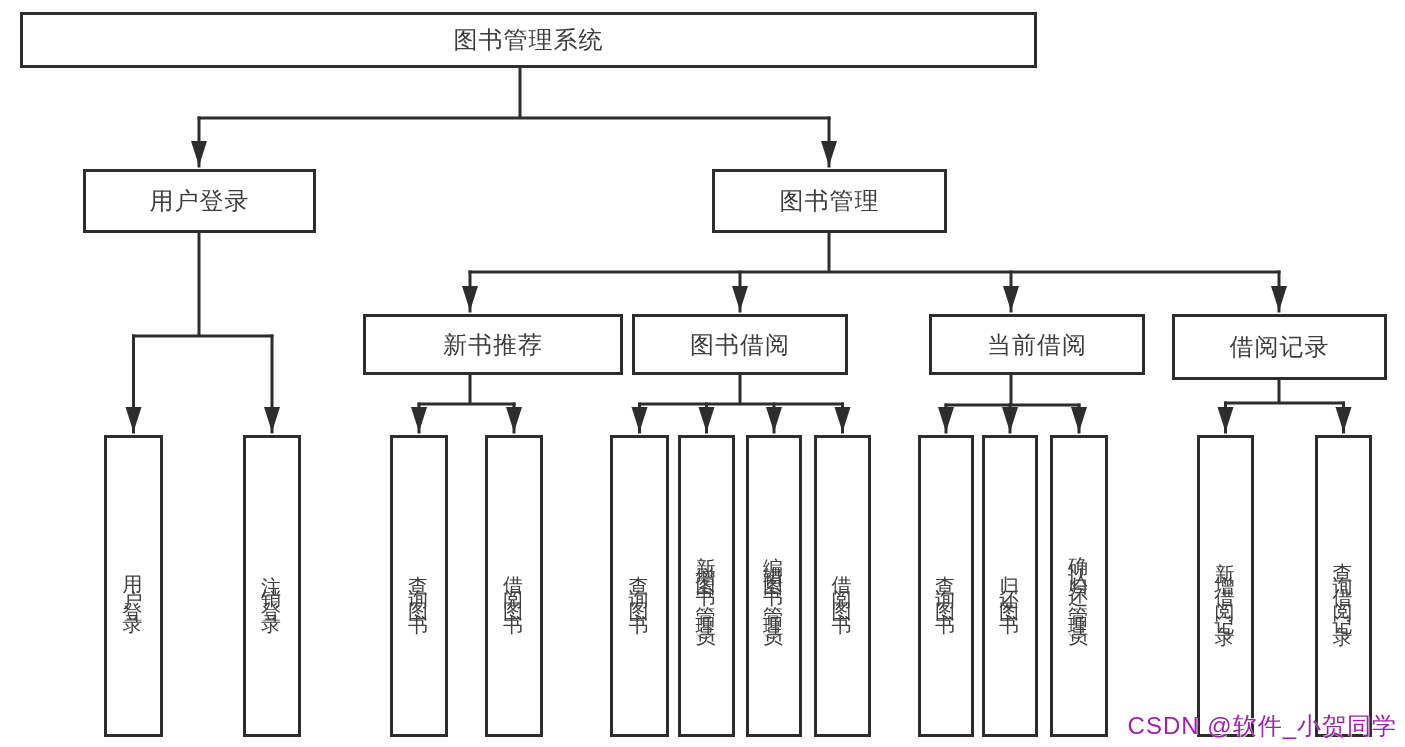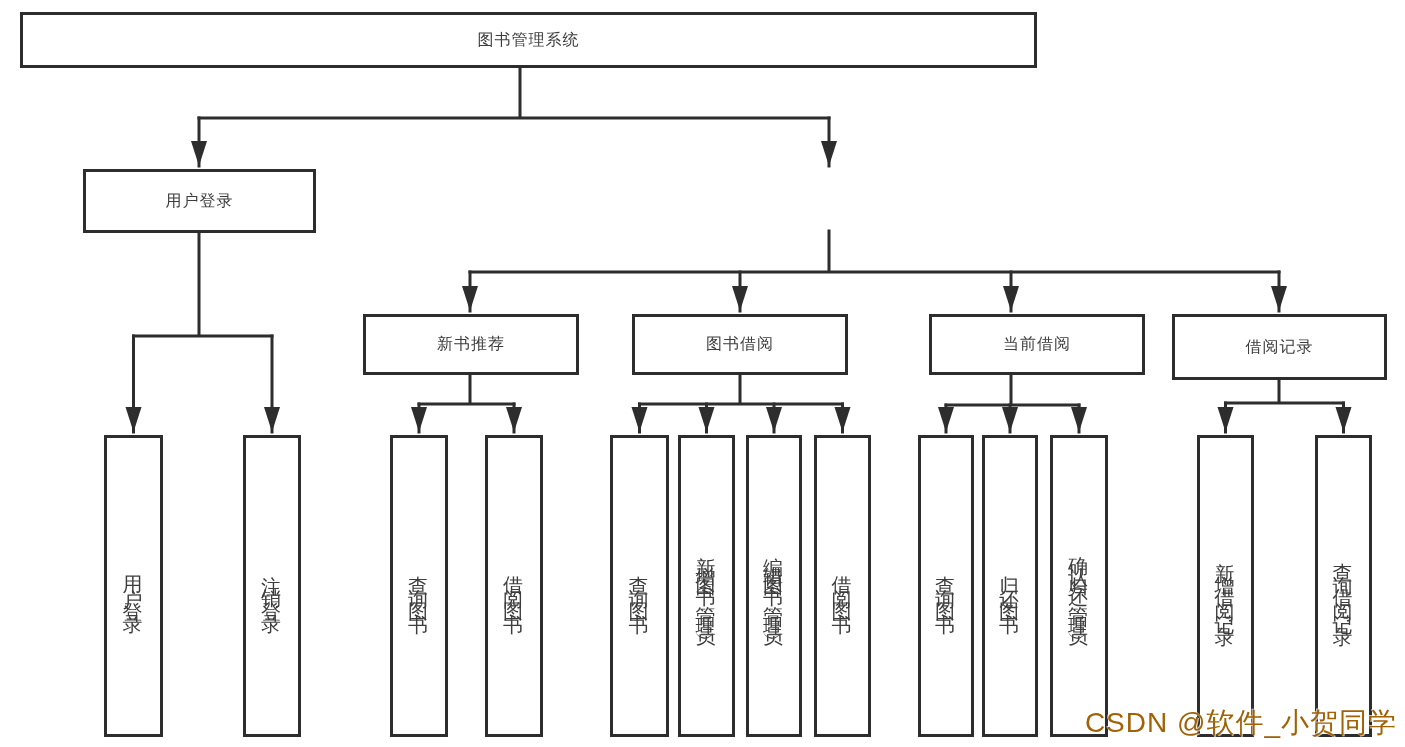--- a/index.html
+++ b/index.html
@@ -4,30 +4,30 @@
 <style>
   html,body{margin:0;padding:0;background:#fff;}
   #stage{
     position:relative;width:1405px;height:747px;background:#fff;overflow:hidden;
     font-family:"Liberation Sans","DejaVu Sans",sans-serif;color:#3d3d3d;
   }
   #wires{position:absolute;left:0;top:0;z-index:0;}
   .node{
     position:absolute;box-sizing:border-box;background:#fff;border:3px solid #2d2d2d;
     display:flex;align-items:center;justify-content:center;z-index:1;
-    font-size:16px;letter-spacing:1px;white-space:nowrap;
+    font-size:24px;letter-spacing:1px;white-space:nowrap;
   }
   .vbox{
     writing-mode:vertical-rl;text-orientation:mixed;white-space:normal;
     letter-spacing:13px;font-size:20px;
   }
   .vbox.long{letter-spacing:10px;}
   .watermark{
     position:absolute;right:8px;bottom:5px;z-index:2;
-    font-size:28px;color:#a16207;letter-spacing:1px;
+    font-size:24px;color:#a21caf;letter-spacing:1px;
     text-shadow:1px 1px 0 rgba(255,255,255,.7), -1px -1px 0 rgba(255,255,255,.7);
   }
 </style>
 </head>
 <body>
 
 <div id="stage">
 
   <svg id="wires" width="1405" height="747" viewBox="0 0 1405 747" aria-hidden="true">
     <defs>
@@ -68,22 +68,23 @@
 
       <path d="M1279,373 V403 M1225.5,403 H1343.5"></path>
       <line x1="1225.5" y1="403" x2="1225.5" y2="432" marker-end="url(#arrow)"></line>
       <line x1="1343.5" y1="403" x2="1343.5" y2="432" marker-end="url(#arrow)"></line>
     </g>
   </svg>
 
   <div class="node" style="left:20px;top:12px;width:1017px;height:56px;">图书管理系统</div>
 
   <div class="node" style="left:83px;top:169px;width:233px;height:64px;">用户登录</div>
+  <div class="node" style="left:712px;top:169px;width:235px;height:64px;">图书管理</div>
 
-  <div class="node" style="left:363px;top:314px;width:216px;height:61px;">新书推荐</div>
+  <div class="node" style="left:363px;top:314px;width:260px;height:61px;">新书推荐</div>
   <div class="node" style="left:632px;top:314px;width:216px;height:61px;">图书借阅</div>
   <div class="node" style="left:903px;top:314px;width:216px;height:61px;margin-left:26px;">当前借阅</div>
   <div class="node" style="left:1172px;top:314px;width:215px;height:66px;">借阅记录</div>
 
   <div class="node vbox" style="left:104px;top:435px;width:59px;height:302px;">用户登录</div>
   <div class="node vbox" style="left:243px;top:435px;width:58px;height:302px;">注销登录</div>
 
   <div class="node vbox" style="left:390px;top:435px;width:58px;height:302px;">查询图书</div>
   <div class="node vbox" style="left:485px;top:435px;width:58px;height:302px;">借阅图书</div>
 

